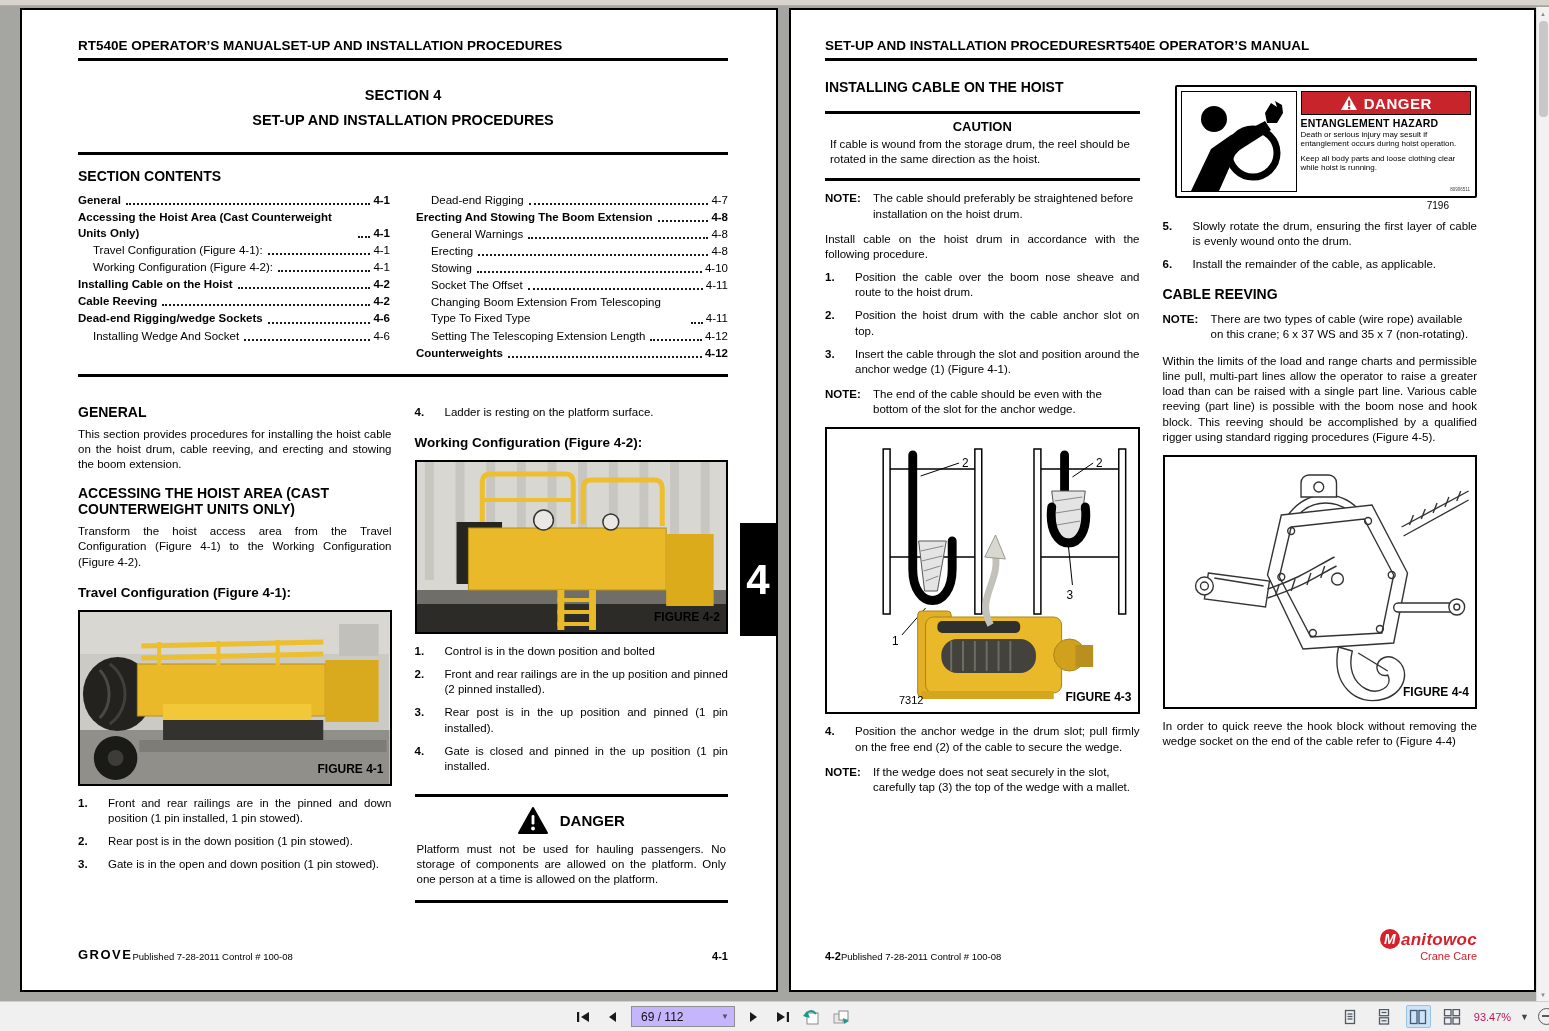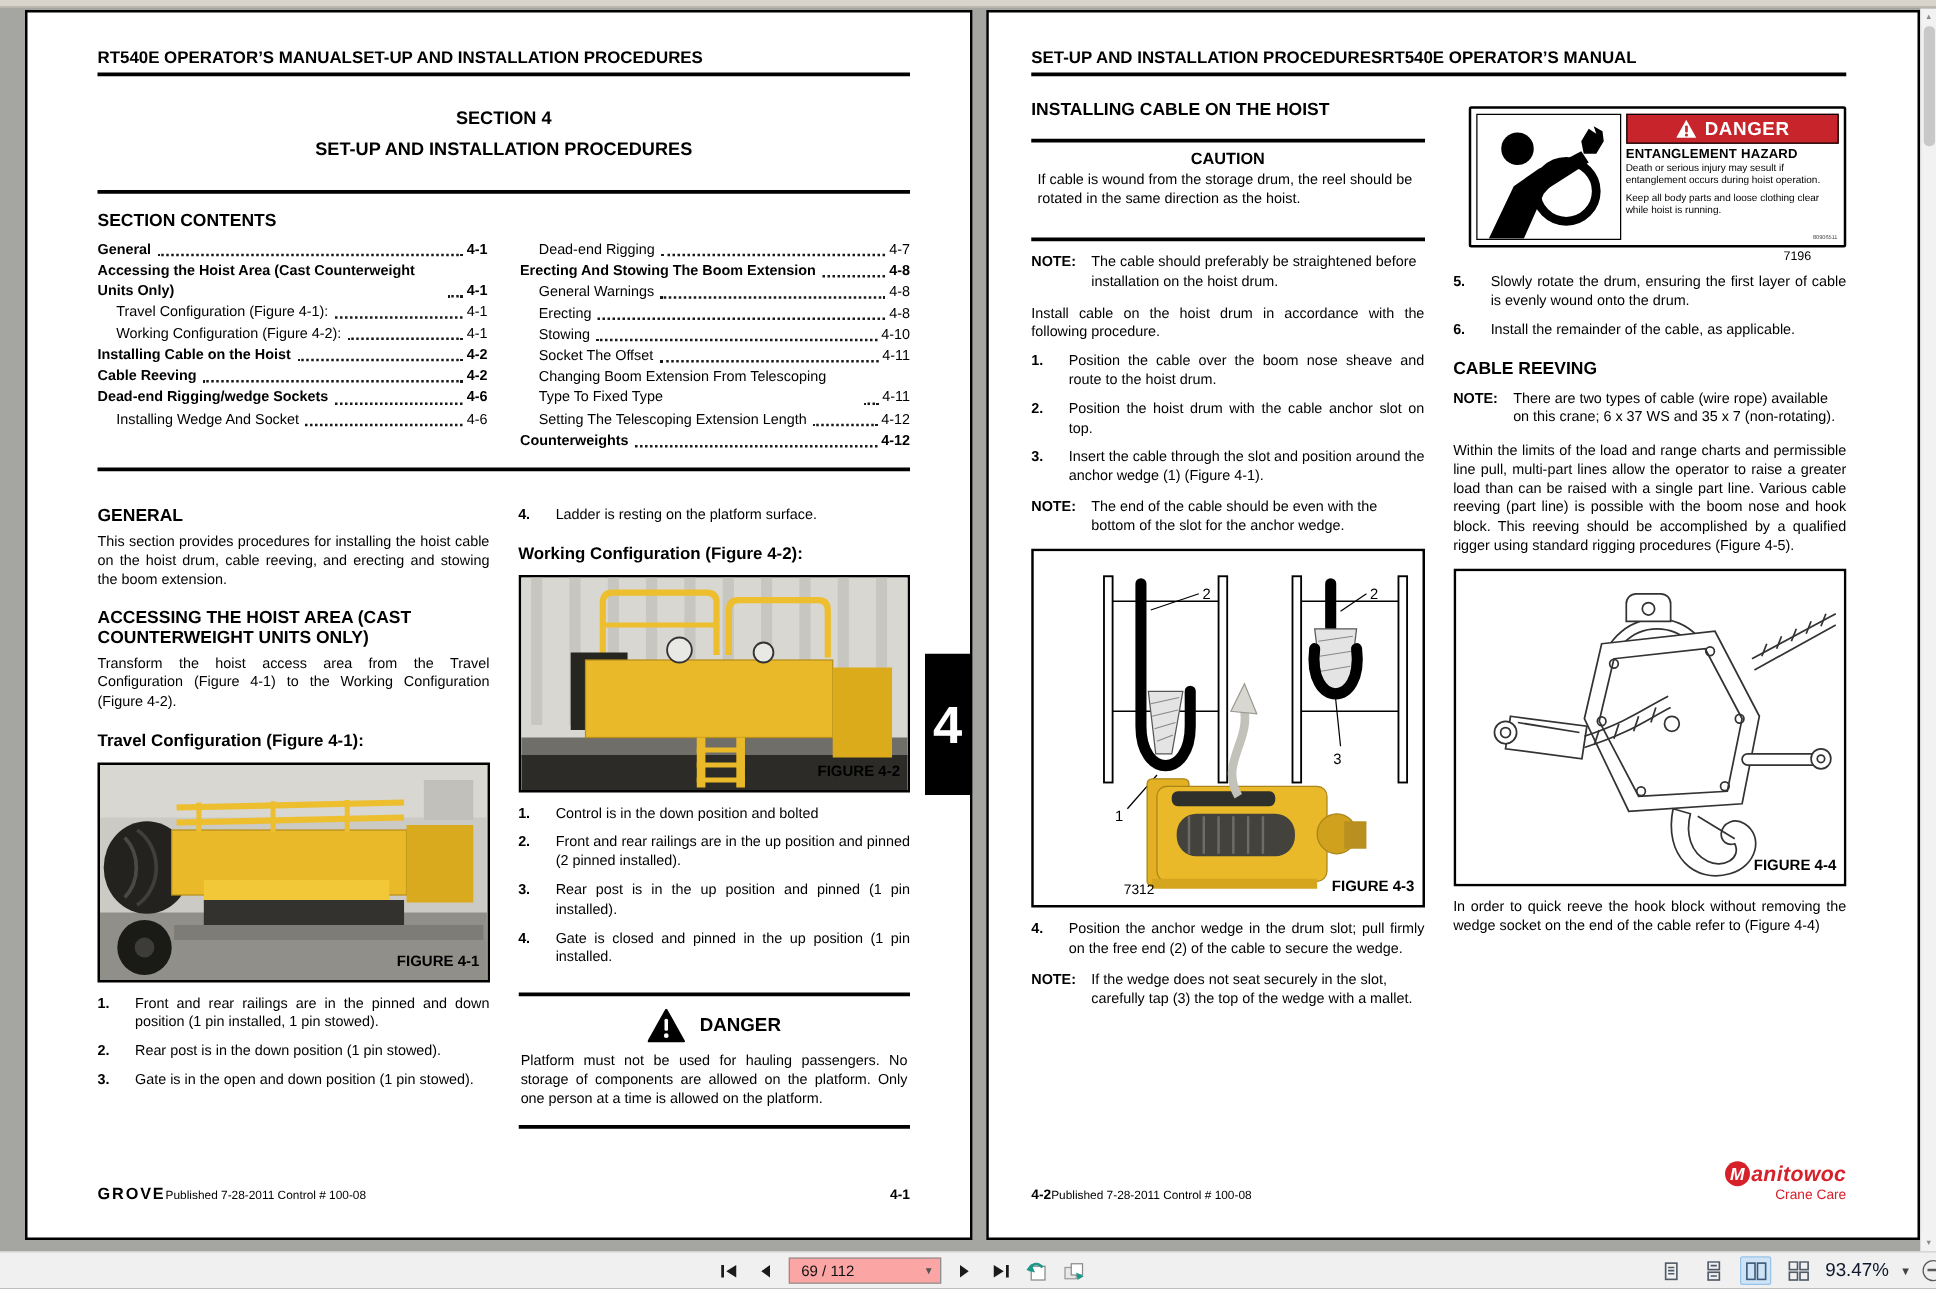--- a/index.html
+++ b/index.html
@@ -13,26 +13,26 @@
   .vscroll { position:absolute; top:7px; right:0; width:13px; bottom:30px; background:#f2f2f2; border-left:1px solid #dcdcdc; }
   .vs-arrow { position:absolute; left:0; width:12px; height:13px; background:#f2f2f2; color:#8a8a8a; font-size:6px; display:flex; align-items:center; justify-content:center; }
   .vs-up { top:0; } .vs-down { bottom:0; }
   .vs-thumb { position:absolute; top:14px; left:1.5px; width:9px; height:96px; background:#c8c8c8; border-radius:4px; }
 
   
   .toolbar { position:absolute; left:0; right:0; bottom:0; height:30px; background:#f0f0f1; border-top:1px solid #cfcfcf; }
   .tb-center { position:absolute; left:573px; top:0; height:100%; display:flex; align-items:center; gap:9px; }
   .tb-right { position:absolute; right:4px; top:0; height:100%; display:flex; align-items:center; gap:9px; }
   .tb-btn { width:20px; height:20px; display:flex; align-items:center; justify-content:center; }
-  .page-box { display:flex; align-items:center; background:#fca5a5; border:1px solid #909090; width:122px; height:21px; padding:0 5px 0 9px; }
+  .page-box { display:flex; align-items:center; background:#c4b5fd; border:1px solid #909090; width:104px; height:21px; padding:0 5px 0 9px; }
   .page-box input { border:0; outline:0; flex:1; min-width:0; font-size:12px; font-family:"Liberation Sans",sans-serif; color:#111; background:transparent; }
   .combo-caret { font-size:8px; color:#555; }
   .layout-btn { width:25px; height:23px; display:flex; align-items:center; justify-content:center; border-radius:2px; border:1px solid transparent; }
   .layout-btn.active { background:#cfe3f6; border-color:#98c3e8; }
-  .zoom-label { font-size:15px; color:#0f172a; }
+  .zoom-label { font-size:11px; color:#be185d; }
   .zoom-caret { font-size:9px; color:#444; }
   .zoom-out-circle { position:relative; width:17px; height:17px; border:1.6px solid #5a5a5a; border-radius:50%; flex:none; margin-right:-10px; }
   .zoom-out-circle::after { content:""; position:absolute; left:3px; right:3px; top:6px; height:1.8px; background:#5a5a5a; }
 
   
   .page { position:absolute; top:8px; height:984px; background:#fff; border:2.5px solid #000; overflow:hidden; }
   .page-left  { left:20px;  width:758px; padding:28px 48px 0 56px; }
   .page-right { left:789px; width:747px; padding:28px 57px 0 34px; }
 
   .phead { display:flex; font-weight:bold; font-size:13.5px; }
@@ -64,21 +64,21 @@
   .sn { flex:0 0 30px; font-weight:bold; }
   .st { flex:1; text-align:justify; }
   .note { display:flex; font-size:11.5px; line-height:1.32; margin:10px 0; }
   .note-label { flex:0 0 48px; font-weight:bold; }
   .note-text { flex:1; }
 
   .danger-box { border-top:3px solid #000; border-bottom:3px solid #000; margin-top:20px; padding:8px 2px 12px; }
   .danger-head { display:flex; align-items:center; justify-content:center; gap:12px; font-weight:bold; font-size:15px; margin:2px 0 8px; }
   .danger-box p { font-size:11.5px; line-height:1.32; text-align:justify; }
 
-  .caution-box { border-top:3px solid #000; border-bottom:3px solid #000; margin:16px 0 0; padding:5px 5px 23px; }
+  .caution-box { border-top:3px solid #000; border-bottom:3px solid #000; margin:16px 0 0; padding:5px 5px 11px; }
   .caution-title { text-align:center; font-weight:bold; font-size:13px; margin-bottom:3px; }
   .caution-box p { font-size:11.5px; line-height:1.32; }
 
   
   .hz { display:flex; border:2.5px solid #000; border-radius:2px; padding:4px; height:113px; margin:6px 0 0 12px; background:#fff; }
   .hz-picto { flex:0 0 116px; border:1.5px solid #000; margin-right:4px; display:flex; align-items:flex-end; justify-content:center; overflow:hidden; }
   .hz-right { flex:1; display:flex; flex-direction:column; position:relative; }
   .hz-banner { background:#c8242b; border:1.5px solid #000; height:24px; display:flex; align-items:center; justify-content:center; gap:6px; color:#fff; font-weight:bold; font-size:15px; letter-spacing:.5px; }
   .hz-hazard { font-weight:bold; font-size:10.5px; margin-top:2px; letter-spacing:.2px; }
   .hz-t { font-size:8px; font-weight:normal; line-height:1.18; margin-top:1px; }

